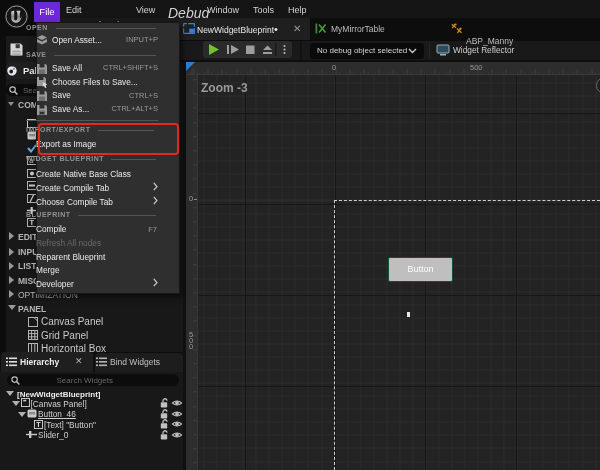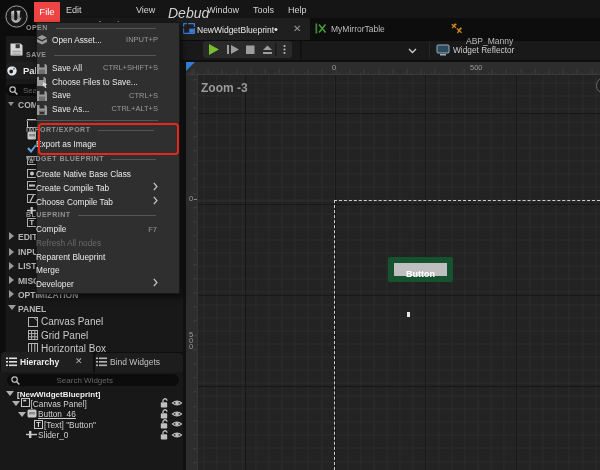--- a/index.html
+++ b/index.html
@@ -29,21 +29,21 @@
       <stop offset="0" stop-color="#d8d8d8"></stop>
           <stop offset="0.5" stop-color="#8a8a8a"></stop>
           <stop offset="1" stop-color="#c0c0c0"></stop>
     </linearGradient>
       </defs>
     <circle cx="12.5" cy="12.5" r="12" fill="#161616"></circle>
     <circle cx="12.5" cy="12.5" r="10.6" fill="none" stroke="#9a9a9a" stroke-width="1"></circle>
     <path d="M7.2 7.4 L10.2 6.6 L10.2 14.8 Q10.2 16.4 11.8 16.4 Q13.3 16.4 13.3 14.6 L13.3 9.4 Q13.3 7.8 12.2 6.7 L16.6 6.7 Q15.9 7.8 15.9 9.2 L15.9 14.4 Q16.9 13.6 17.6 12.2 Q17.7 15.4 15.3 17.4 Q13 19.3 10.4 18.4 Q7.2 17.3 7.2 14.2 Z" fill="url(#ug)"></path>
   </svg>
 
-  <div class="abs" style="left:34px;top:2px;width:26px;height:20px;background:#ef4444;color:#fff;font-size:9.5px;text-align:center;line-height:20px;">File</div>
+  <div class="abs" style="left:34px;top:2px;width:26px;height:20px;background:#6d28d9;color:#fff;font-size:9.5px;text-align:center;line-height:20px;">File</div>
   <div class="abs" style="left:66px;top:4.5px;color:#d4d4d4;font-size:9px;">Edit</div>
   <div class="abs" style="left:97px;top:19px;color:#d4d4d4;font-size:9px;">Asset</div>
   <div class="abs" style="left:136px;top:4.5px;color:#d4d4d4;font-size:9px;">View</div>
   <div class="abs" style="left:168px;top:4.5px;color:#d4d4d4;font-size:14px;font-style:italic;">Debug</div>
   <div class="abs" style="left:207px;top:4.5px;color:#d4d4d4;font-size:9px;">Window</div>
   <div class="abs" style="left:253px;top:4.5px;color:#d4d4d4;font-size:9px;">Tools</div>
   <div class="abs" style="left:288px;top:4.5px;color:#d4d4d4;font-size:9px;">Help</div>
 
   <svg class="abs" style="left:10px;top:43px;" width="13" height="13" viewBox="0 0 13 13">
     <path d="M0.5 0.5 L10.5 0.5 L12.5 2.5 L12.5 12.5 L0.5 12.5 Z" fill="#d6d6d6"></path>
@@ -84,20 +84,21 @@
     <path d="M23 2 L31 6.5 L23 11 Z" fill="#9d9d9d"></path>
     <rect x="38" y="2.5" width="8.5" height="8.5" fill="#9d9d9d"></rect>
     <path d="M55 7 L64 7 L59.5 2.5 Z" fill="#9d9d9d"></path>
     <rect x="55" y="9" width="9" height="2" fill="#9d9d9d"></rect>
     <rect x="67" y="0" width="1.5" height="13" fill="#191919"></rect>
     <circle cx="76.5" cy="3" r="1.1" fill="#b5b5b5"></circle>
     <circle cx="76.5" cy="6.5" r="1.1" fill="#b5b5b5"></circle>
     <circle cx="76.5" cy="10" r="1.1" fill="#b5b5b5"></circle>
   </svg>
 
+  <div class="abs" style="left:310px;top:42.5px;width:114px;height:16px;background:#0a0a0a;border-radius:3px;color:#d6d6d6;font-size:8px;line-height:16px;padding-left:7px;">No debug object selected</div>
   <svg class="abs" style="left:408px;top:48px;" width="9" height="6" viewBox="0 0 9 6">
       <path d="M1 1 L4.5 4.5 L8 1" fill="none" stroke="#c8c8c8" stroke-width="1.4"></path>
     </svg>
 
   <svg class="abs" style="left:436px;top:44px;" width="14" height="12" viewBox="0 0 14 12">
     <rect x="1" y="1" width="12" height="8" rx="1" fill="#2e4b5e" stroke="#9ab0bd" stroke-width="1"></rect>
     <rect x="4" y="10" width="6" height="1.5" fill="#9ab0bd"></rect>
   </svg>
   <div class="abs" style="left:453px;top:45px;color:#cfcfcf;font-size:8.3px;line-height:11px;">Widget Reflector</div>
 
@@ -142,21 +143,21 @@
 
   <div class="abs" style="left:186px;top:62px;width:0;height:0;border-left:9px solid #2f7fd4;border-bottom:9px solid transparent;"></div>
 
   <div class="abs" style="left:201px;top:81px;color:#9a9a9a;font-size:12px;font-weight:bold;">Zoom -3</div>
 
   <div class="abs" style="left:595.5px;top:76.5px;width:17px;height:17px;border-radius:50%;background:#1f1f1f;border:1.5px solid #6a6a6a;"></div>
 
   <div class="abs" style="left:334px;top:200px;width:266px;height:1px;border-top:1px dashed #cfcfcf;"></div>
   <div class="abs" style="left:334px;top:200px;width:1px;height:270px;border-left:1px dashed #cfcfcf;"></div>
 
-  <div class="abs" style="left:388px;top:257px;width:65px;height:25px;background:#bfbfbf;border:6px solid #14532d;border-radius:2px;color:#fdfdfd;font-size:9px;font-weight:bold;text-align:center;line-height:23px;">Button</div>
+  <div class="abs" style="left:388px;top:257px;width:65px;height:25px;background:#bfbfbf;border:1px solid #14532d;border-radius:2px;color:#fdfdfd;font-size:9px;font-weight:normal;text-align:center;line-height:23px;">Button</div>
 
   <div class="abs" style="left:407px;top:312px;width:3px;height:5px;background:#e8e8e8;"></div>
 
   <div class="abs" style="left:0;top:33px;width:6px;height:437px;background:#0d0d0d;"></div>
 
   <div class="abs" style="left:6px;top:62px;width:177px;height:290px;background:#181818;"></div>
 
   <div class="abs" style="left:6px;top:62px;width:80px;height:17px;background:#1f1f1f;border-radius:4px 4px 0 0;"></div>
   <svg class="abs" style="left:7px;top:66px;" width="10" height="10" viewBox="0 0 10 10">
     <path d="M5 0.4 C8.4 0.4,9.7 2.5,9.7 4.6 C9.7 6.8 8.4 9.6,5 9.6 C1.6 9.6,0.3 6.8,0.3 4.6 C0.3 2.5,1.6 0.4,5 0.4 Z M4.2 3.6 A1.9 1.9 0 0 0 4.2 7.4 A1.9 1.9 0 0 0 4.2 3.6 Z" fill="#e8e8e8" fill-rule="evenodd"></path>
@@ -214,21 +215,21 @@
 
   <div class="abs" style="left:9px;top:232px;width:0;height:0;border-left:5px solid #9a9a9a;border-top:4px solid transparent;border-bottom:4px solid transparent;"></div>
   <div class="abs" style="left:18px;top:232px;color:#b5b5b5;font-size:8.5px;font-weight:bold;">EDITOR</div>
   <div class="abs" style="left:9px;top:247.5px;width:0;height:0;border-left:5px solid #9a9a9a;border-top:4px solid transparent;border-bottom:4px solid transparent;"></div>
   <div class="abs" style="left:18px;top:247px;color:#b5b5b5;font-size:8.5px;font-weight:bold;">INPUT</div>
   <div class="abs" style="left:9px;top:261.5px;width:0;height:0;border-left:5px solid #9a9a9a;border-top:4px solid transparent;border-bottom:4px solid transparent;"></div>
   <div class="abs" style="left:18px;top:261px;color:#b5b5b5;font-size:8.5px;font-weight:bold;">LISTS</div>
   <div class="abs" style="left:9px;top:276px;width:0;height:0;border-left:5px solid #9a9a9a;border-top:4px solid transparent;border-bottom:4px solid transparent;"></div>
   <div class="abs" style="left:18px;top:275.5px;color:#b5b5b5;font-size:8.5px;font-weight:bold;">MISC</div>
   <div class="abs" style="left:9px;top:290px;width:0;height:0;border-left:5px solid #9a9a9a;border-top:4px solid transparent;border-bottom:4px solid transparent;"></div>
-  <div class="abs" style="left:18px;top:289.5px;color:#b5b5b5;font-size:8.5px;font-weight:bold;">OPTIMIZATION</div>
+  <div class="abs" style="left:18px;top:289.5px;color:#b5b5b5;font-size:8.5px;font-weight:normal;">OPTIMIZATION</div>
   <div class="abs" style="left:8px;top:305px;width:0;height:0;border-top:5px solid #9a9a9a;border-left:4px solid transparent;border-right:4px solid transparent;"></div>
   <div class="abs" style="left:18px;top:303.5px;color:#b5b5b5;font-size:8.5px;font-weight:bold;">PANEL</div>
 
   <svg class="abs" style="left:28px;top:317px;" width="10" height="10" viewBox="0 0 10 10">
     <rect x="0.5" y="0.5" width="9" height="9" fill="none" stroke="#b5b5b5" stroke-width="1"></rect>
     <path d="M6 0.5 L9.5 4" stroke="#b5b5b5" stroke-width="1" fill="none"></path>
   </svg>
   <div class="abs" style="left:41px;top:316px;color:#c8c8c8;font-size:10px;">Canvas Panel</div>
   <svg class="abs" style="left:28px;top:330px;" width="10" height="10" viewBox="0 0 10 10">
     <rect x="0.5" y="0.5" width="9" height="9" fill="none" stroke="#b5b5b5" stroke-width="1"></rect>

